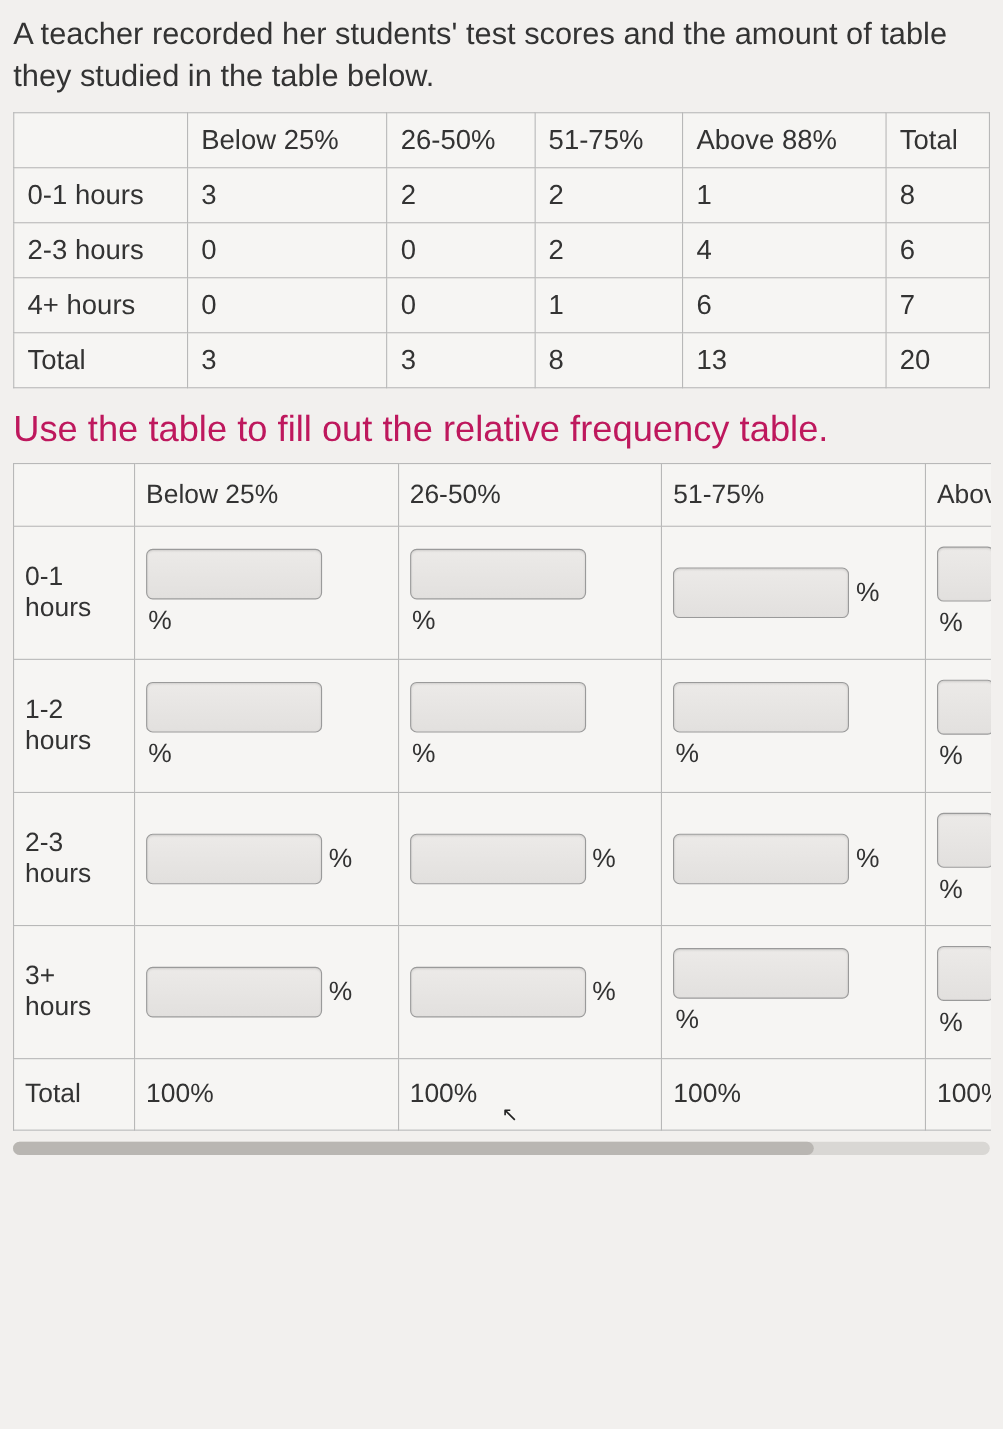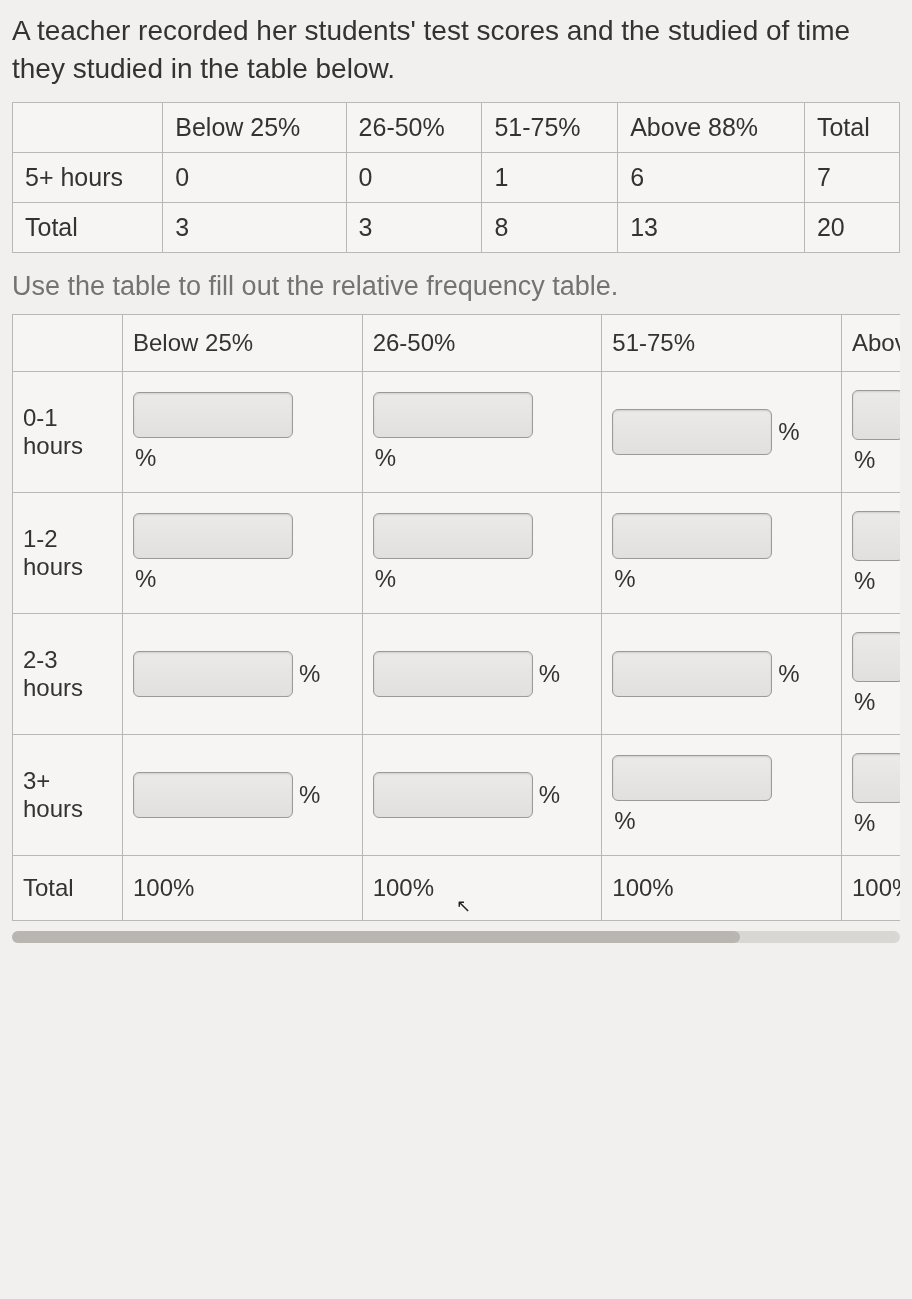--- a/index.html
+++ b/index.html
@@ -27,23 +27,23 @@
   table.data th, table.data td {
     border: 1px solid #b8b8b8;
     padding: 10px 12px;
     text-align: left;
     font-weight: normal;
     font-size: 25px;
     color: #333;
   }
   table.data th { font-weight: normal; }
   .instr {
-    font-size: 27px;
+    font-size: 33px;
     margin: 16px 0 12px 0;
-    color: #737373;
+    color: #be185d;
   }
   .freq-wrap {
     overflow-x: auto;
     width: 100%;
   }
   table.freq {
     border-collapse: collapse;
     width: 940px;
     background: #f6f5f3;
   }
@@ -106,36 +106,52 @@
     font-size: 18px;
     color: #222;
   }
   .page { position: relative; }
 </style>
 </head>
 <body>
 
 <div class="page">
 
-  <div class="intro">A teacher recorded her students' test scores and the studied of time they studied in the table below.</div>
+  <div class="intro">A teacher recorded her students' test scores and the amount of table they studied in the table below.</div>
 
   <table class="data">
     <thead>
       <tr>
         <th></th>
         <th>Below 25%</th>
         <th>26-50%</th>
         <th>51-75%</th>
         <th>Above 88%</th>
         <th>Total</th>
       </tr>
     </thead>
     <tbody>
       <tr>
-        <td>5+ hours</td>
+        <td>0-1 hours</td>
+        <td>3</td>
+        <td>2</td>
+        <td>2</td>
+        <td>1</td>
+        <td>8</td>
+      </tr>
+      <tr>
+        <td>2-3 hours</td>
+        <td>0</td>
+        <td>0</td>
+        <td>2</td>
+        <td>4</td>
+        <td>6</td>
+      </tr>
+      <tr>
+        <td>4+ hours</td>
         <td>0</td>
         <td>0</td>
         <td>1</td>
         <td>6</td>
         <td>7</td>
       </tr>
       <tr>
         <td>Total</td>
         <td>3</td>
         <td>3</td>

